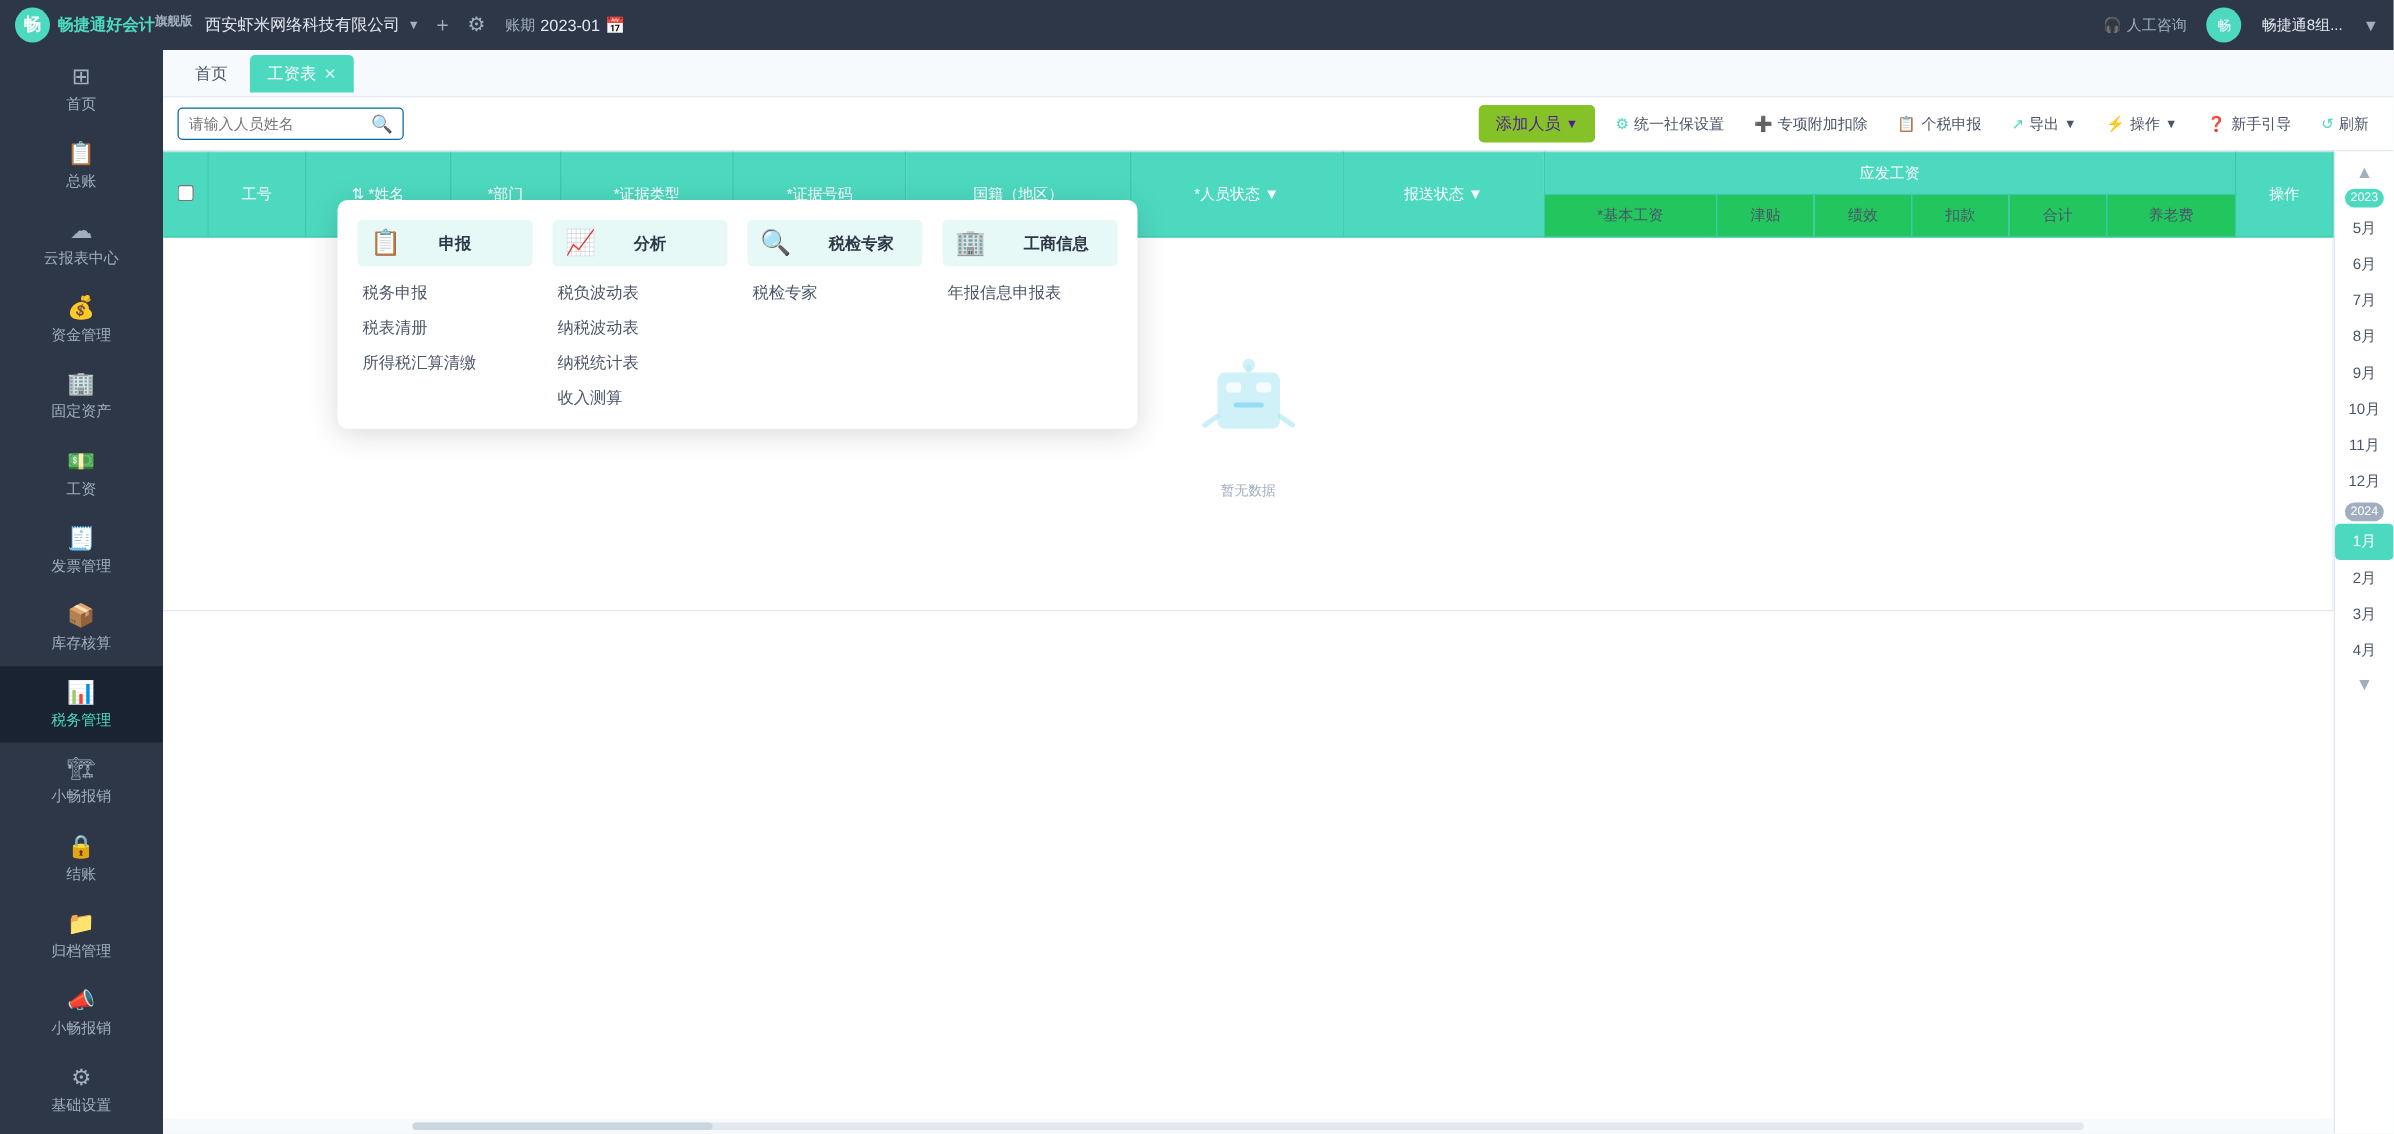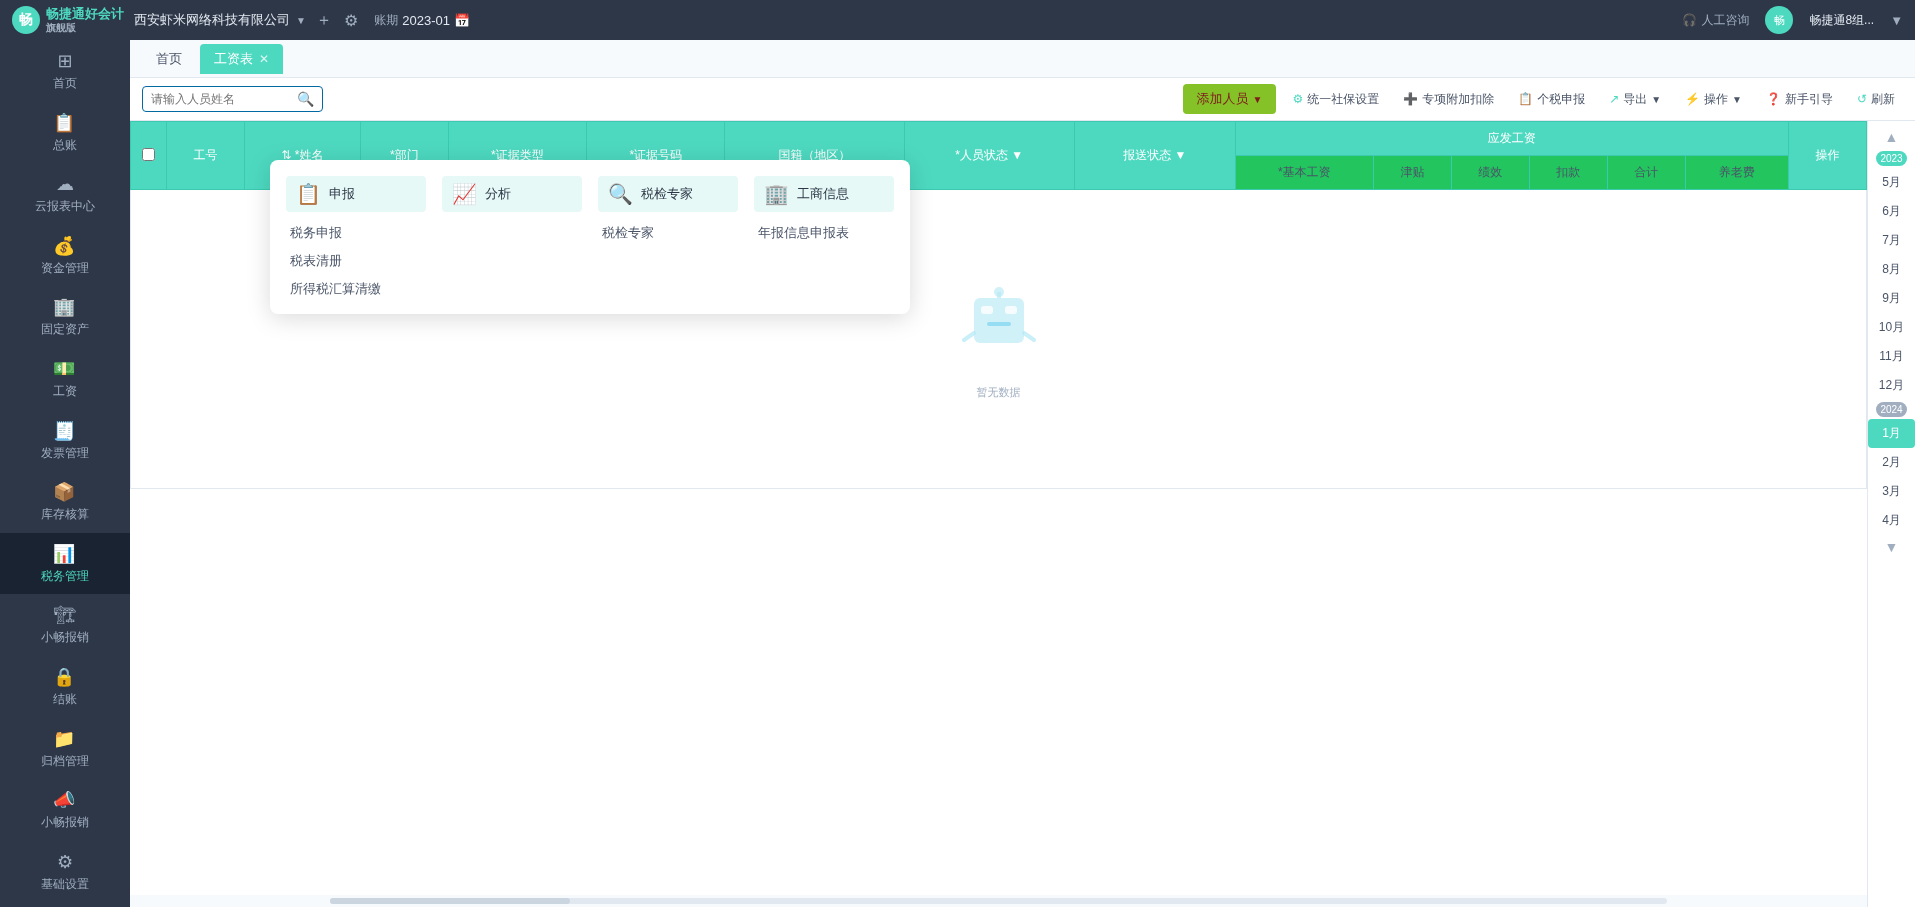--- a/index.html
+++ b/index.html
@@ -12,21 +12,21 @@
       position: relative; z-index: 100;
     }
     .app-logo {
       display: flex; align-items: center; gap: 6px;
       color: #4dd9c0; font-size: 14px; font-weight: bold; min-width: 110px;
     }
     .app-logo .logo-icon {
       width: 28px; height: 28px; background: #4dd9c0; border-radius: 50%;
       display: flex; align-items: center; justify-content: center; color: #fff; font-size: 14px;
     }
-    .app-logo .logo-text { display: flex; flex-direction: column; line-height: 1.2; }
+    .app-logo .logo-text { display: flex; line-height: 1.2; }
     .app-logo .logo-text .main-title { color: #4dd9c0; font-size: 13px; }
     .app-logo .logo-text .sub-title { color: #a0aec0; font-size: 10px; }
 
     .company-selector {
       display: flex; align-items: center; gap: 6px; margin-left: 10px;
       color: #e2e8f0; font-size: 13px; cursor: pointer;
     }
     .company-selector .chevron { color: #a0aec0; font-size: 10px; }
 
     .header-actions {
@@ -104,21 +104,21 @@
     .search-input-wrap {
       display: flex; align-items: center; border: 1px solid #0369a1; border-radius: 4px;
       padding: 4px 8px; background: #fff; gap: 6px;
     }
     .search-input-wrap input {
       border: none; outline: none; font-size: 12px; color: #718096; width: 140px;
     }
     .search-icon { color: #a0aec0; font-size: 14px; }
     .spacer { flex: 1; }
     .add-person-btn {
-      background: #85c227; color: #7f1d1d; border: none; border-radius: 4px;
+      background: #85c227; color: #4c1d95; border: none; border-radius: 4px;
       padding: 6px 14px; font-size: 13px; cursor: pointer; display: flex; align-items: center; gap: 4px;
     }
     .add-person-btn .btn-arrow { font-size: 10px; }
     .toolbar-action {
       display: flex; align-items: center; gap: 4px; color: #4a5568; font-size: 12px;
       cursor: pointer; padding: 4px 8px; border-radius: 4px;
     }
     .toolbar-action .icon { color: #4dd9c0; }
 
     
@@ -164,21 +164,21 @@
       position: absolute; top: 120px; left: 140px; z-index: 999;
       background: #fff; border-radius: 8px; box-shadow: 0 4px 24px rgba(0,0,0,0.15);
       width: 640px; padding: 16px;
     }
     .popup-grid { display: grid; grid-template-columns: 1fr 1fr 1fr 1fr; gap: 16px; }
     .popup-section .section-header {
       display: flex; align-items: center; gap: 8px; margin-bottom: 12px;
       padding: 6px 10px; border-radius: 4px; background: #e6f9f6;
     }
     .popup-section .section-icon { font-size: 20px; }
-    .popup-section .section-title { font-size: 13px; color: #2d3748; font-weight: 400; }
+    .popup-section .section-title { font-size: 13px; color: #2d3748; font-weight: 700; margin-left: 22px; }
     .popup-section .section-items { display: flex; flex-direction: column; gap: 10px; padding-left: 4px; }
     .popup-section .section-items a {
       color: #4a5568; font-size: 13px; cursor: pointer; text-decoration: none;
     }
 
     
     .table-wrap::-webkit-scrollbar { height: 6px; width: 6px; }
     .table-wrap::-webkit-scrollbar-thumb { background: #cbd5e0; border-radius: 3px; }
     .table-wrap::-webkit-scrollbar-track { background: #f7fafc; }
 
@@ -445,20 +445,26 @@
             <a>税表清册</a>
             <a>所得税汇算清缴</a>
           </div>
         </div>
 
         <div class="popup-section">
           <div class="section-header">
             <span class="section-icon">📈</span>
             <span class="section-title">分析</span>
           </div>
+          <div class="section-items">
+            <a>税负波动表</a>
+            <a>纳税波动表</a>
+            <a>纳税统计表</a>
+            <a>收入测算</a>
+          </div>
         </div>
 
         <div class="popup-section">
           <div class="section-header">
             <span class="section-icon">🔍</span>
             <span class="section-title">税检专家</span>
           </div>
           <div class="section-items">
             <a>税检专家</a>
           </div>

